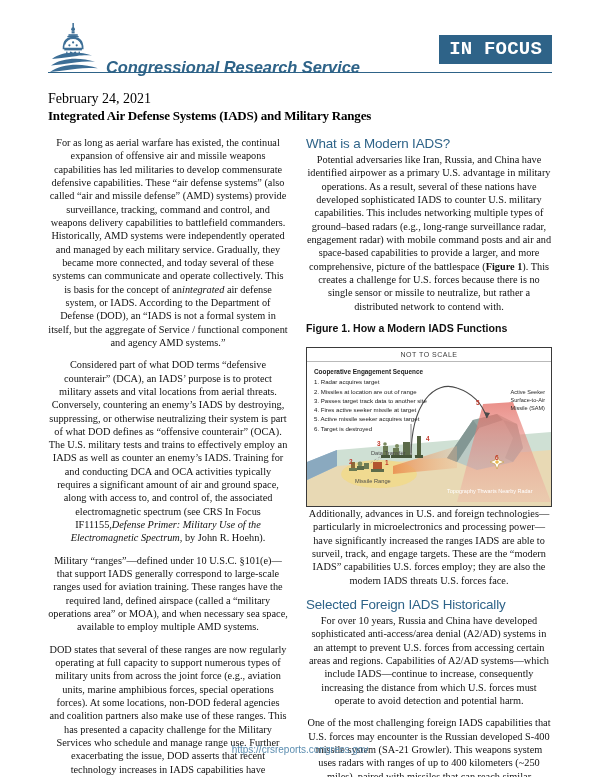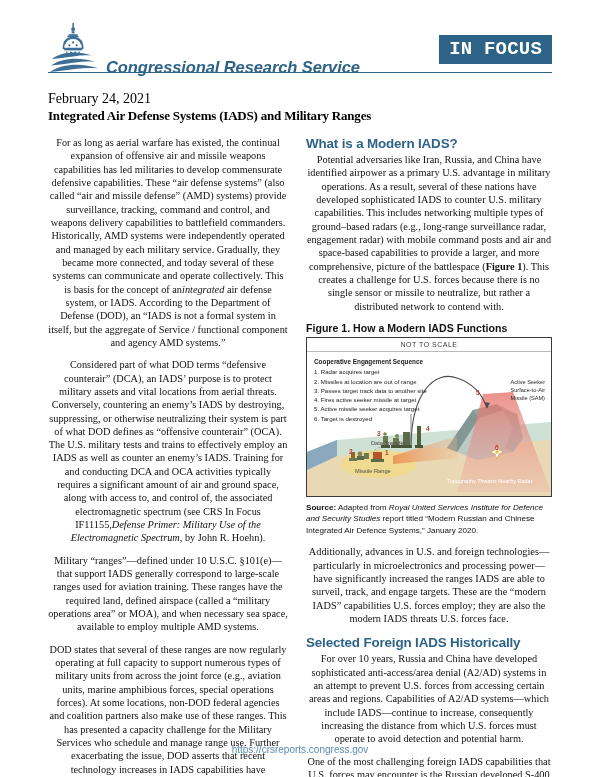--- a/index.html
+++ b/index.html
@@ -94,34 +94,34 @@
     font-size: 10.3px;
     line-height: 1.295;
     text-align: center;
     color: #111;
   }
   .col em { font-style: italic; }
   .col b { font-weight: bold; }
 
   h2.section {
     font-family: "Liberation Sans", sans-serif;
-    font-weight: bold;
+    font-weight: normal;
     font-size: 13.4px;
     color: #2E6388;
     margin: 0 0 1px 0;
     line-height: 1.2;
     letter-spacing: -0.15px;
   }
   h2.section.spaced { margin-top: 10px; }
 
   .fig-title {
     font-family: "Liberation Sans", sans-serif;
     font-weight: bold;
     font-size: 10.6px;
-    margin: 4px 0 3px 0;
+    margin: 4px 0 13px 0;
     color: #111;
   }
 
   
   .figure-box {
     border: 1px solid #3a3a3a;
     background: #fff;
     width: 246px;
     height: 160px;
     position: relative;
@@ -371,23 +371,20 @@
 
           <div class="fig-num" style="left:78px; top:97px;">1</div>
           <div class="fig-num" style="left:42px; top:96px;">2</div>
           <div class="fig-num" style="left:70px; top:78px;">3</div>
           <div class="fig-num" style="left:119px; top:73px;">4</div>
           <div class="fig-num" style="left:169px; top:37px;">5</div>
           <div class="fig-num" style="left:188px; top:92px;">6</div>
         </div>
       </div>
 
-      <div class="source">
-        <b>Source:</b><span> Adapted from </span><i>Royal United Services Institute for Defence and Security Studies</i><span> report titled “Modern Russian and Chinese Integrated Air Defence Systems,” January 2020.</span>
-      </div>
 
       <p>Additionally, advances in U.S. and foreign technologies—particularly in microelectronics and processing power—have significantly increased the ranges IADS are able to surveil, track, and engage targets. These are the “modern IADS” capabilities U.S. forces employ; they are also the modern IADS threats U.S. forces face.</p>
 
       <h2 class="section spaced">Selected Foreign IADS Historically</h2>
 
       <p>For over 10 years, Russia and China have developed sophisticated anti-access/area denial (A2/AD) systems in an attempt to prevent U.S. forces from accessing certain areas and regions. Capabilities of A2/AD systems—which include IADS—continue to increase, consequently increasing the distance from which U.S. forces must operate to avoid detection and potential harm.</p>
 
       <p>One of the most challenging foreign IADS capabilities that U.S. forces may encounter is the Russian developed S-400 missile system (SA-21 Growler). This weapons system uses radars with ranges of up to 400 kilometers (~250 miles), paired with missiles that can reach similar distances. An</p>
     </div>
   </div>

